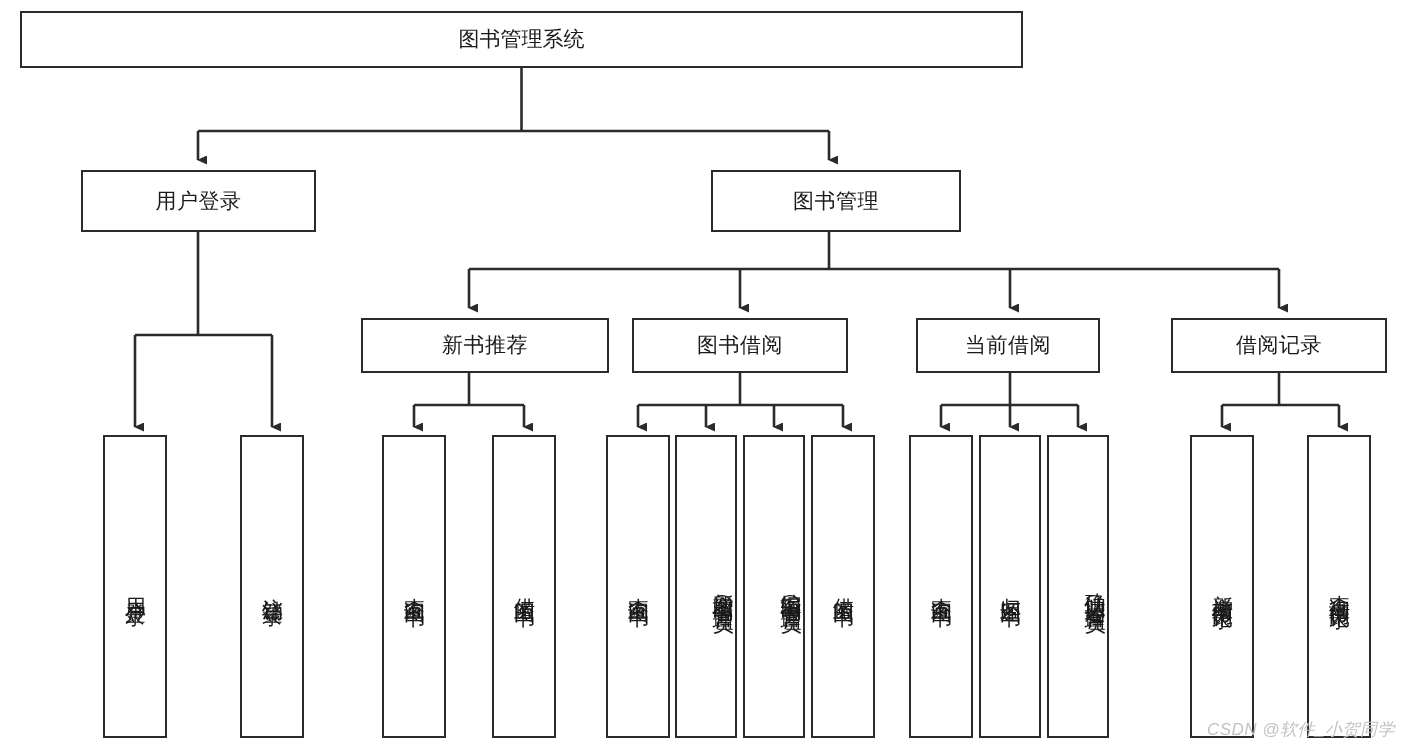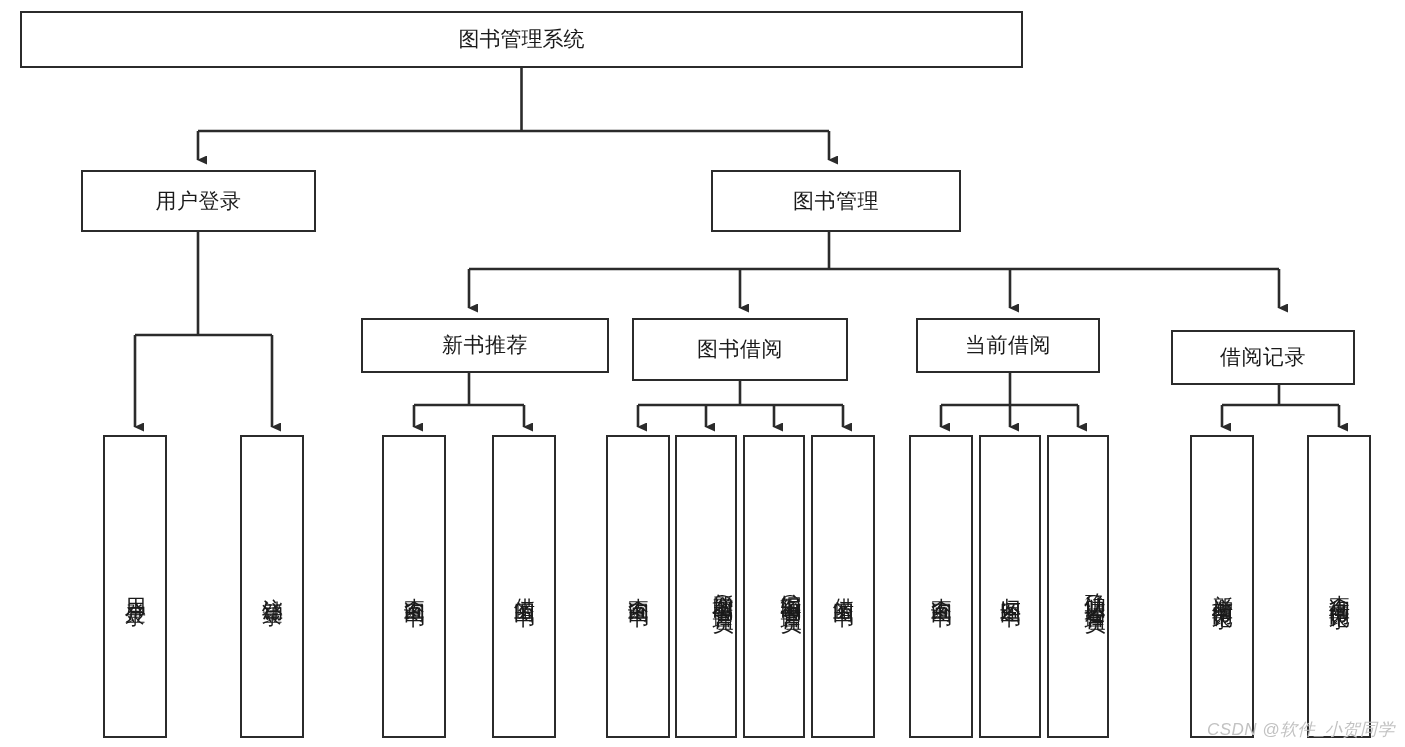--- a/index.html
+++ b/index.html
@@ -137,27 +137,27 @@
   <div class="node h" style="left:81px; top:170px; width:235px; height:62px;">
     <span>用户登录</span>
   </div>
   <div class="node h" style="left:711px; top:170px; width:250px; height:62px;">
     <span>图书管理</span>
   </div>
 
   <div class="node h" style="left:361px; top:318px; width:248px; height:55px;">
     <span>新书推荐</span>
   </div>
-  <div class="node h" style="left:632px; top:318px; width:216px; height:63px;align-items:center;">
+  <div class="node h" style="left:632px; top:318px; width:216px; height:55px;align-items:center;">
     <span>图书借阅</span>
   </div>
   <div class="node h" style="left:916px; top:318px; width:184px; height:55px;">
     <span>当前借阅</span>
   </div>
-  <div class="node h" style="left:1171px; top:318px; width:184px; height:55px;margin-top:12px;">
+  <div class="node h" style="left:1171px; top:318px; width:216px; height:55px;">
     <span>借阅记录</span>
   </div>
 
   <div class="node v center-text" style="left:103px; top:435px; width:64px; height:303px;">
     <span class="vtext">用户登录</span>
   </div>
   <div class="node v center-text" style="left:240px; top:435px; width:64px; height:303px;">
     <span class="vtext">注销登录</span>
   </div>
 

